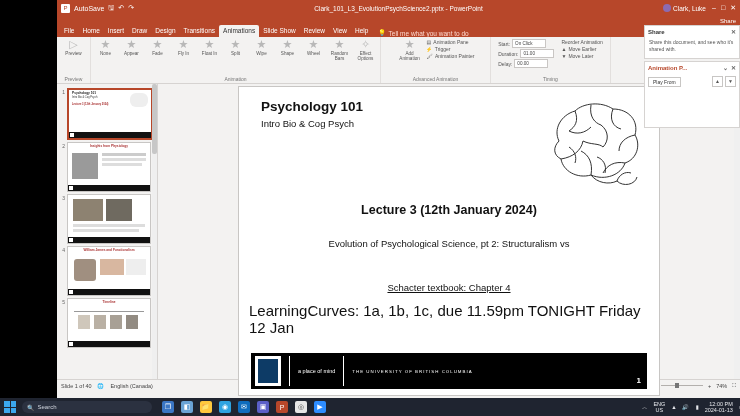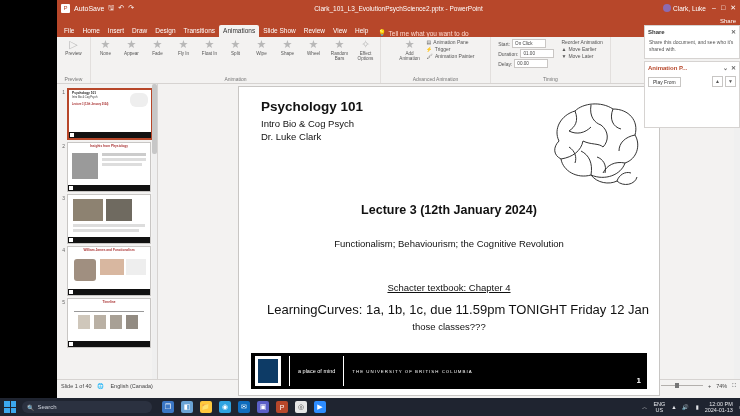--- a/index.html
+++ b/index.html
@@ -109,21 +109,21 @@
   }
   .s-title { position:absolute; left:22px; top:12px; font-size:13.5px; font-weight:bold; color:#111; }
   .s-sub { position:absolute; left:22px; top:30px; font-size:9.5px; color:#111; line-height:13px; }
   .brain { position:absolute; right:12px; top:8px; }
   .s-lecture { position:absolute; left:0; right:0; top:116px; text-align:center;
                font-size:12.5px; font-weight:bold; color:#111; }
   .s-evo { position:absolute; left:18px; right:18px; top:150px; text-align:center;
            font-size:9.5px; color:#111; line-height:13px; }
   .s-chapter { position:absolute; left:0; right:0; top:195px; text-align:center; font-size:9.5px; color:#111;
                text-decoration: underline; text-decoration-color:#111;}
-  .s-lc { position:absolute; left:10px; right:10px; top:215px; text-align:right; font-size:13px; color:#111; }
+  .s-lc { position:absolute; left:10px; right:10px; top:215px; text-align:left; font-size:15px; color:#111; }
   .s-weekend { position:absolute; left:14px; right:14px; top:234px; text-align:center; font-size:9.5px; color:#111; line-height:12px;}
   .s-footer { position:absolute; left:12px; right:12px; bottom:6px; height:36px; background:#000; display:flex; align-items:center; }
   .ubc-crest { width:26px; height:30px; background:#fff; margin-left:4px; position:relative; }
   .crest-inner { position:absolute; inset:3px; background:#0d3b66; }
   .footer-div { width:1px; height:30px; background:#fff; margin-left:8px; }
   .footer-mind { color:#fff; font-size:5.5px; margin-left:8px; }
   .footer-div2 { width:1px; height:30px; background:#fff; margin-left:8px; }
   .footer-ubc { color:#fff; font-size:4.4px; letter-spacing:1px; margin-left:8px; }
   .slide-num { position:absolute; right:18px; bottom:10px; color:#fff; font-size:8px; font-weight:bold; }
 
@@ -420,21 +420,20 @@
           <div class="tscroll-thumb"></div>
         </div>
       </div>
 
       <div class="canvas-wrap">
         <div class="slide">
 
           <div class="s-title">Psychology 101</div>
           <div class="s-sub">
             <div>Intro Bio &amp; Cog Psych</div>
-            <div>Dr. Luke Clark</div>
           </div>
 
           <div class="brain">
             <svg width="108" height="95" viewBox="0 0 108 95">
               <g fill="none" stroke="#333" stroke-width="1">
                 <path d="M20 46 C14 34 22 20 36 16 C44 8 62 6 74 14 C90 14 100 26 96 40 C102 50 98 64 86 68 C82 80 66 86 52 80 C38 84 24 76 22 64 C14 60 14 52 20 46 Z"></path>
                 <path d="M36 16 C40 26 36 32 30 36"></path>
                 <path d="M52 10 C50 22 56 28 62 30"></path>
                 <path d="M74 14 C70 24 74 32 82 34"></path>
                 <path d="M96 40 C86 42 80 48 80 56"></path>
@@ -448,28 +447,27 @@
                 <path d="M58 62 C64 64 68 70 66 78"></path>
                 <path d="M52 80 C58 88 70 90 78 86 C84 92 96 90 98 82"></path>
                 <path d="M78 86 C80 80 86 76 92 78"></path>
               </g>
             </svg>
           </div>
 
           <div class="s-lecture">Lecture 3 (12th January 2024)</div>
 
           <div class="s-evo">
-            <div>Functionalism; Behaviourism; the Cognitive Revolution</div>
+            <div>Evolution of Psychological Science, pt 2: Structuralism vs</div>
           </div>
 
           <div class="s-chapter">Schacter textbook: Chapter 4</div>
           <div class="s-lc">LearningCurves: 1a, 1b, 1c, due 11.59pm TONIGHT Friday 12 Jan</div>
 
           <div class="s-weekend">
-            <div>those classes???</div>
           </div>
 
           <div class="s-footer">
             <div class="ubc-crest">
                 <div class="crest-inner"></div>
               </div>
             <div class="footer-div"></div>
             <div class="footer-mind">a place of mind</div>
             <div class="footer-div2"></div>
             <div class="footer-ubc">THE UNIVERSITY OF BRITISH COLUMBIA</div>

